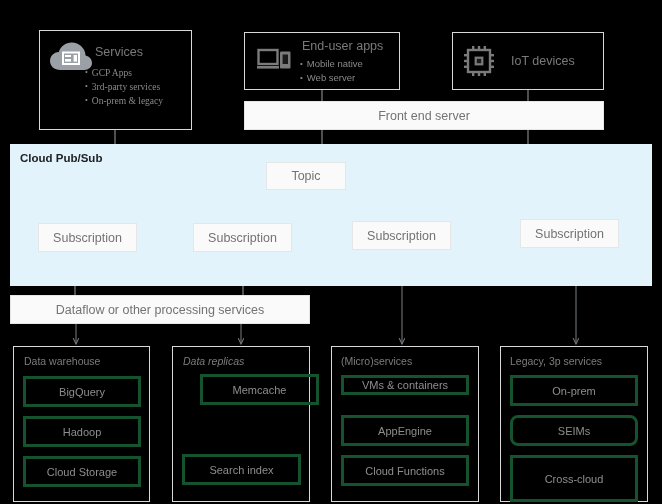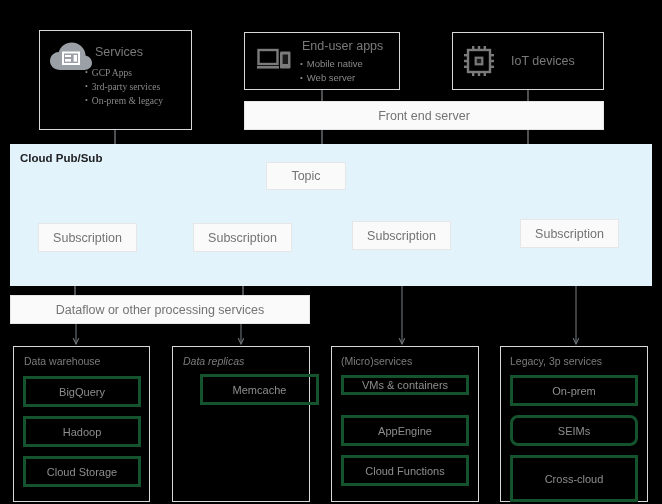--- a/index.html
+++ b/index.html
@@ -159,20 +159,21 @@
 
   <div class="box outline" style="left:13px;top:346px;width:137px;height:156px;"></div>
   <div class="grp-title" style="left:24px;top:355px;">Data warehouse</div>
   <div class="grp-item" style="left:23px;top:376px;width:118px;height:31px;">BigQuery</div>
   <div class="grp-item" style="left:23px;top:416px;width:118px;height:31px;">Hadoop</div>
   <div class="grp-item" style="left:23px;top:456px;width:118px;height:31px;">Cloud Storage</div>
 
   <div class="box outline" style="left:172px;top:346px;width:138px;height:156px;"></div>
   <div class="grp-title" style="left:183px;top:355px;font-style:italic;">Data replicas</div>
   <div class="grp-item" style="left:182px;top:374px;width:119px;height:31px;margin-left:18px;">Memcache</div>
+  <div class="grp-item" style="left:182px;top:454px;width:119px;height:31px;">Search index</div>
 
   <div class="box outline" style="left:331px;top:346px;width:148px;height:156px;"></div>
   <div class="grp-title" style="left:341px;top:355px;">(Micro)services</div>
   <div class="grp-item" style="left:341px;top:375px;width:128px;height:20px;">VMs &amp; containers</div>
   <div class="grp-item" style="left:341px;top:415px;width:128px;height:31px;">AppEngine</div>
   <div class="grp-item" style="left:341px;top:455px;width:128px;height:31px;">Cloud Functions</div>
 
   <div class="box outline" style="left:500px;top:346px;width:148px;height:156px;"></div>
   <div class="grp-title" style="left:510px;top:355px;">Legacy, 3p services</div>
   <div class="grp-item" style="left:510px;top:375px;width:128px;height:31px;">On-prem</div>

